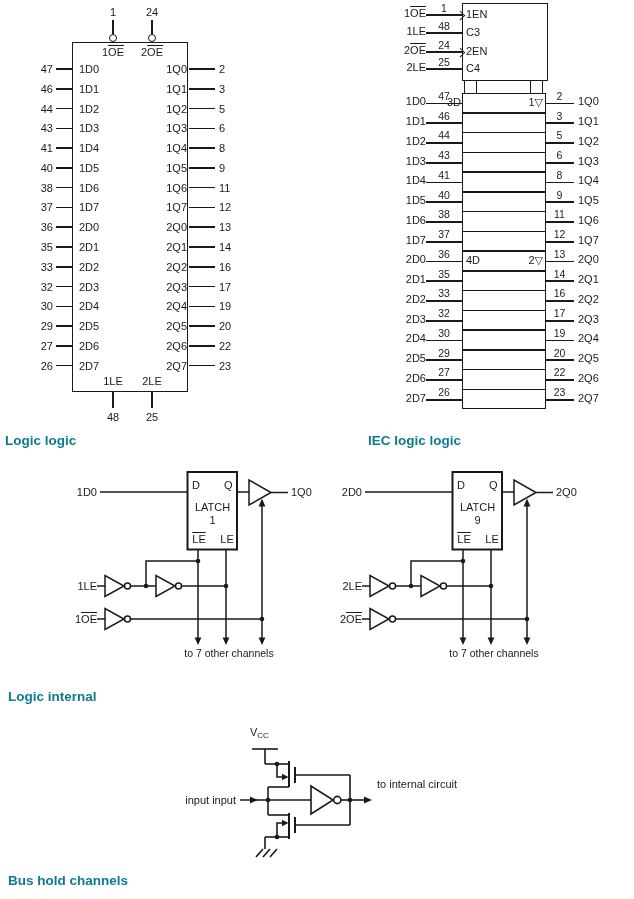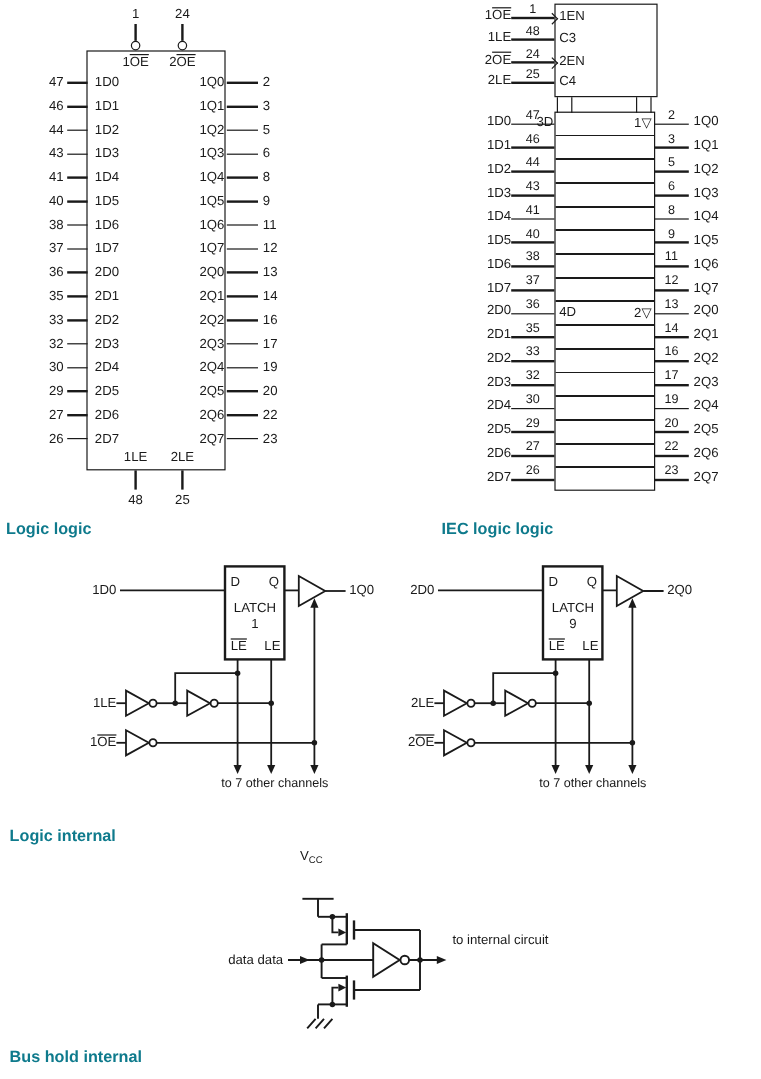--- a/index.html
+++ b/index.html
@@ -63,21 +63,21 @@
   .ld-q{left:224px;top:479px}
   .ld-word{left:188px;top:501px;width:49px;text-align:center}
   .ld-num{left:188px;top:514px;width:49px;text-align:center}
   .ld-lebar{left:189px;top:533px;width:20px;text-align:center}
   .ld-le{left:217px;top:533px;width:20px;text-align:center}
   .ld-lein{left:55px;top:580px;width:42px;text-align:right}
   .ld-oein{left:55px;top:613px;width:42px;text-align:right}
   .ld-note{left:148px;top:647px;width:162px;text-align:center;font-size:10.5px}
 
   
-  .bh-vcc{position:absolute;left:250px;top:708px}
+  .bh-vcc{position:absolute;left:250px;top:726px}
   .bh-vcc .sub{font-size:8px;vertical-align:-2px}
   .bh-in{position:absolute;left:178px;top:794px;width:58px;text-align:right;white-space:nowrap}
   .bh-out{position:absolute;left:377px;top:778px;white-space:nowrap}
 </style>
 </head>
 <body>
 
 <svg width="634" height="899" viewBox="0 0 634 899" aria-hidden="true">
   <g stroke="#1a1a1a" stroke-width="1.5" fill="none">
     <g id="ldcell">
@@ -636,16 +636,16 @@
     <div class="ld-le">LE</div>
     <div class="ld-lein">2LE</div>
     <div class="ld-oein"><span>2</span><span class="ovl">OE</span></div>
     <div class="ld-note">to 7 other channels</div>
   </div>
   </div>
 
 <div class="cap" style="left:8px;top:689px">Logic internal</div>
 
 <div class="bh-vcc"><span>V</span><span class="sub">CC</span></div>
-<div class="bh-in">data data</div>
+<div class="bh-in">input input</div>
 <div class="bh-out">to internal circuit</div>
 
-<div class="cap" style="left:8px;top:873px">Bus hold internal</div>
+<div class="cap" style="left:8px;top:873px">Bus hold channels</div>
 
 </body></html>

